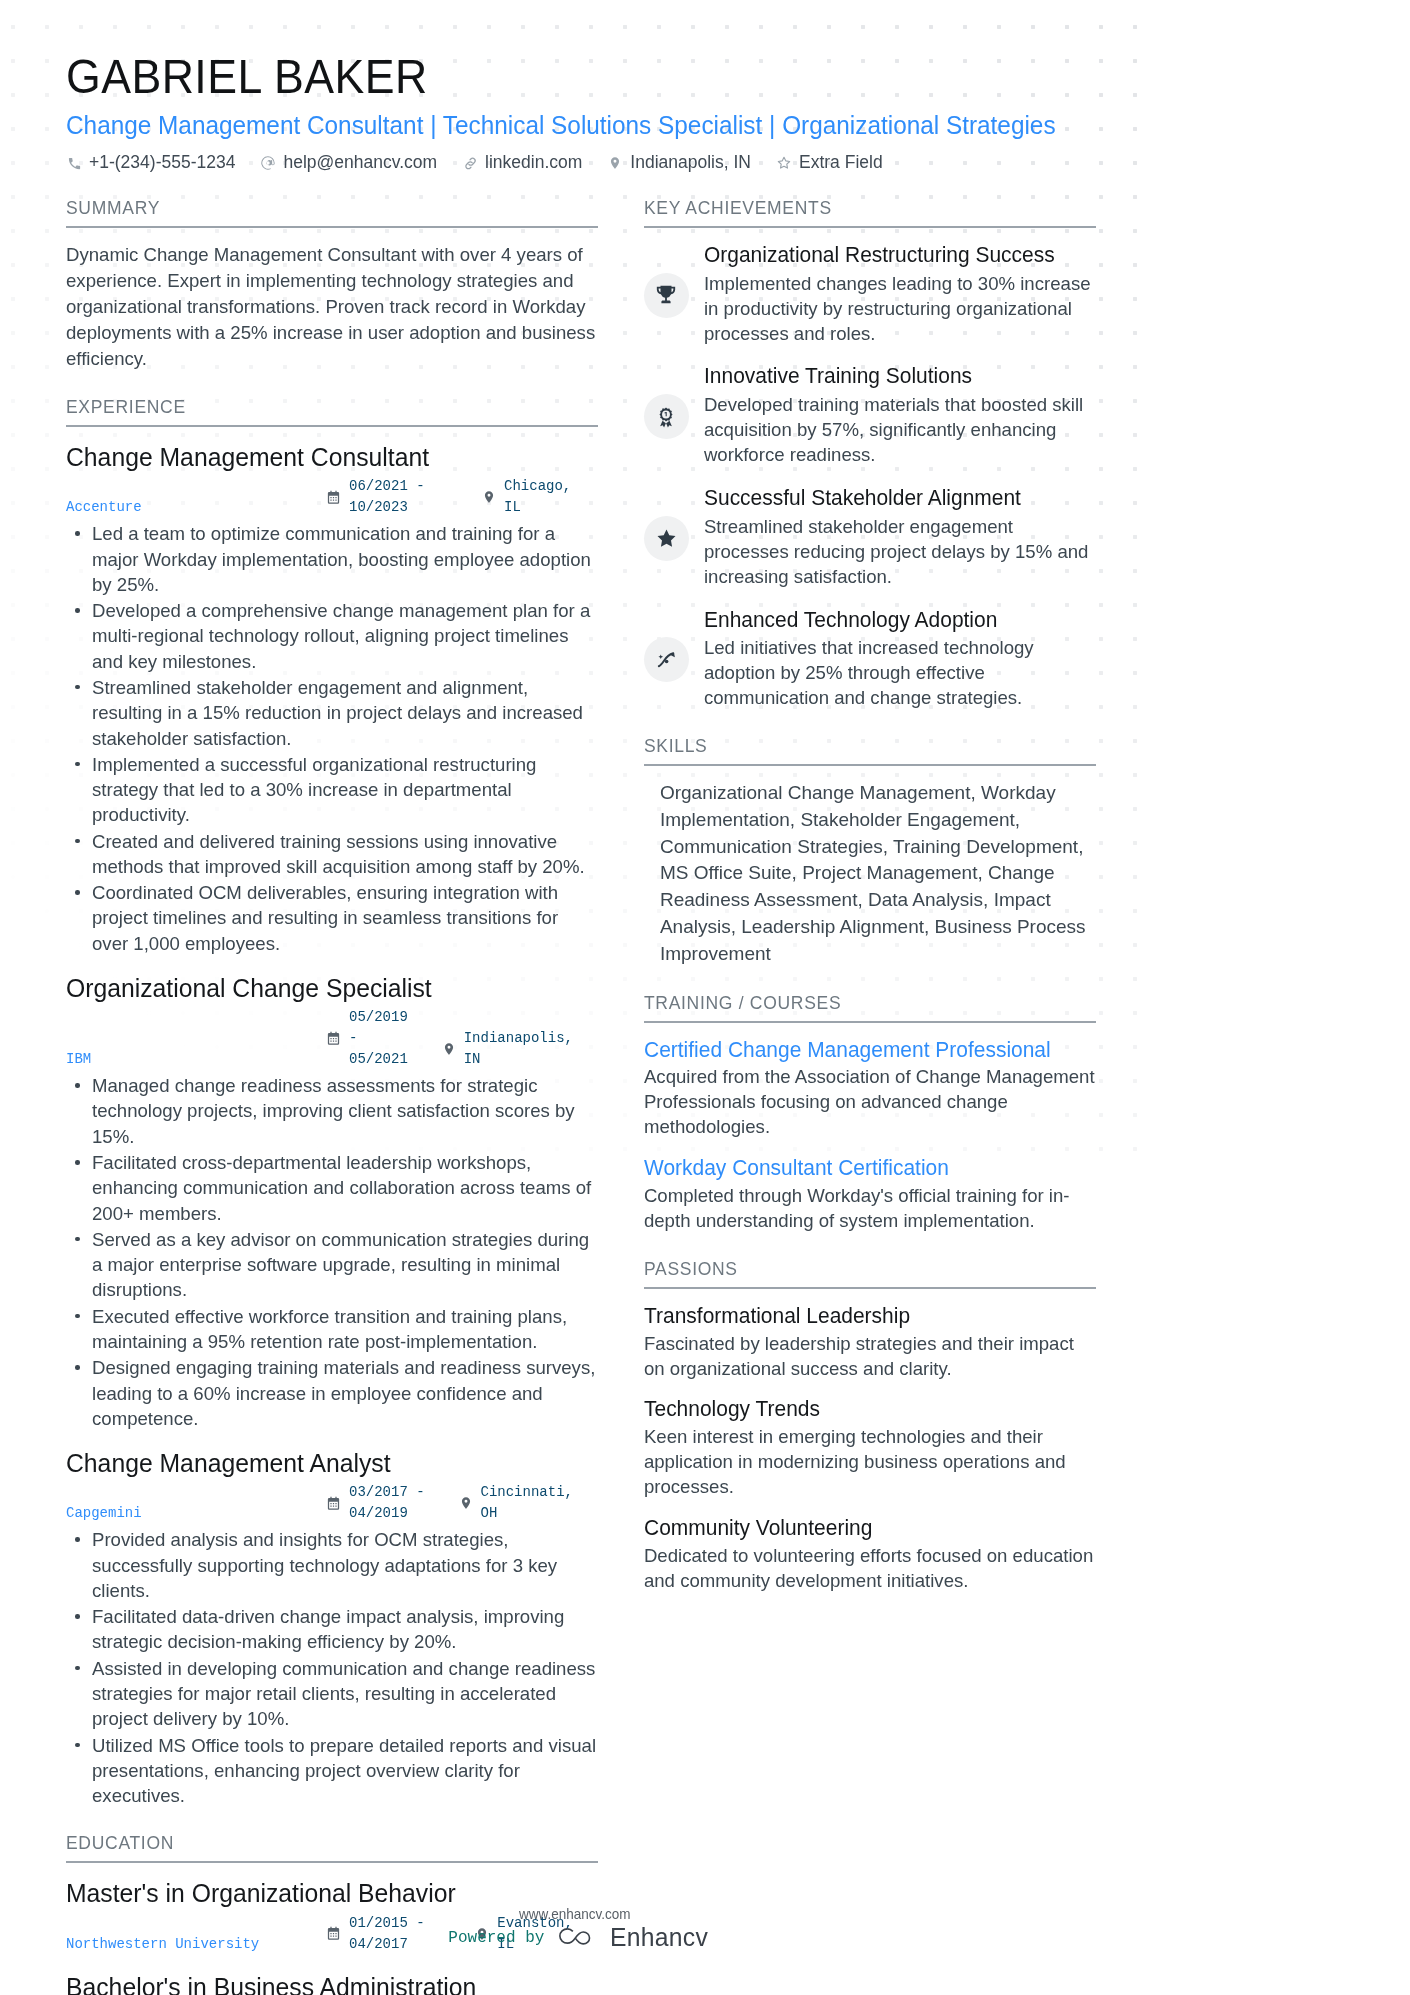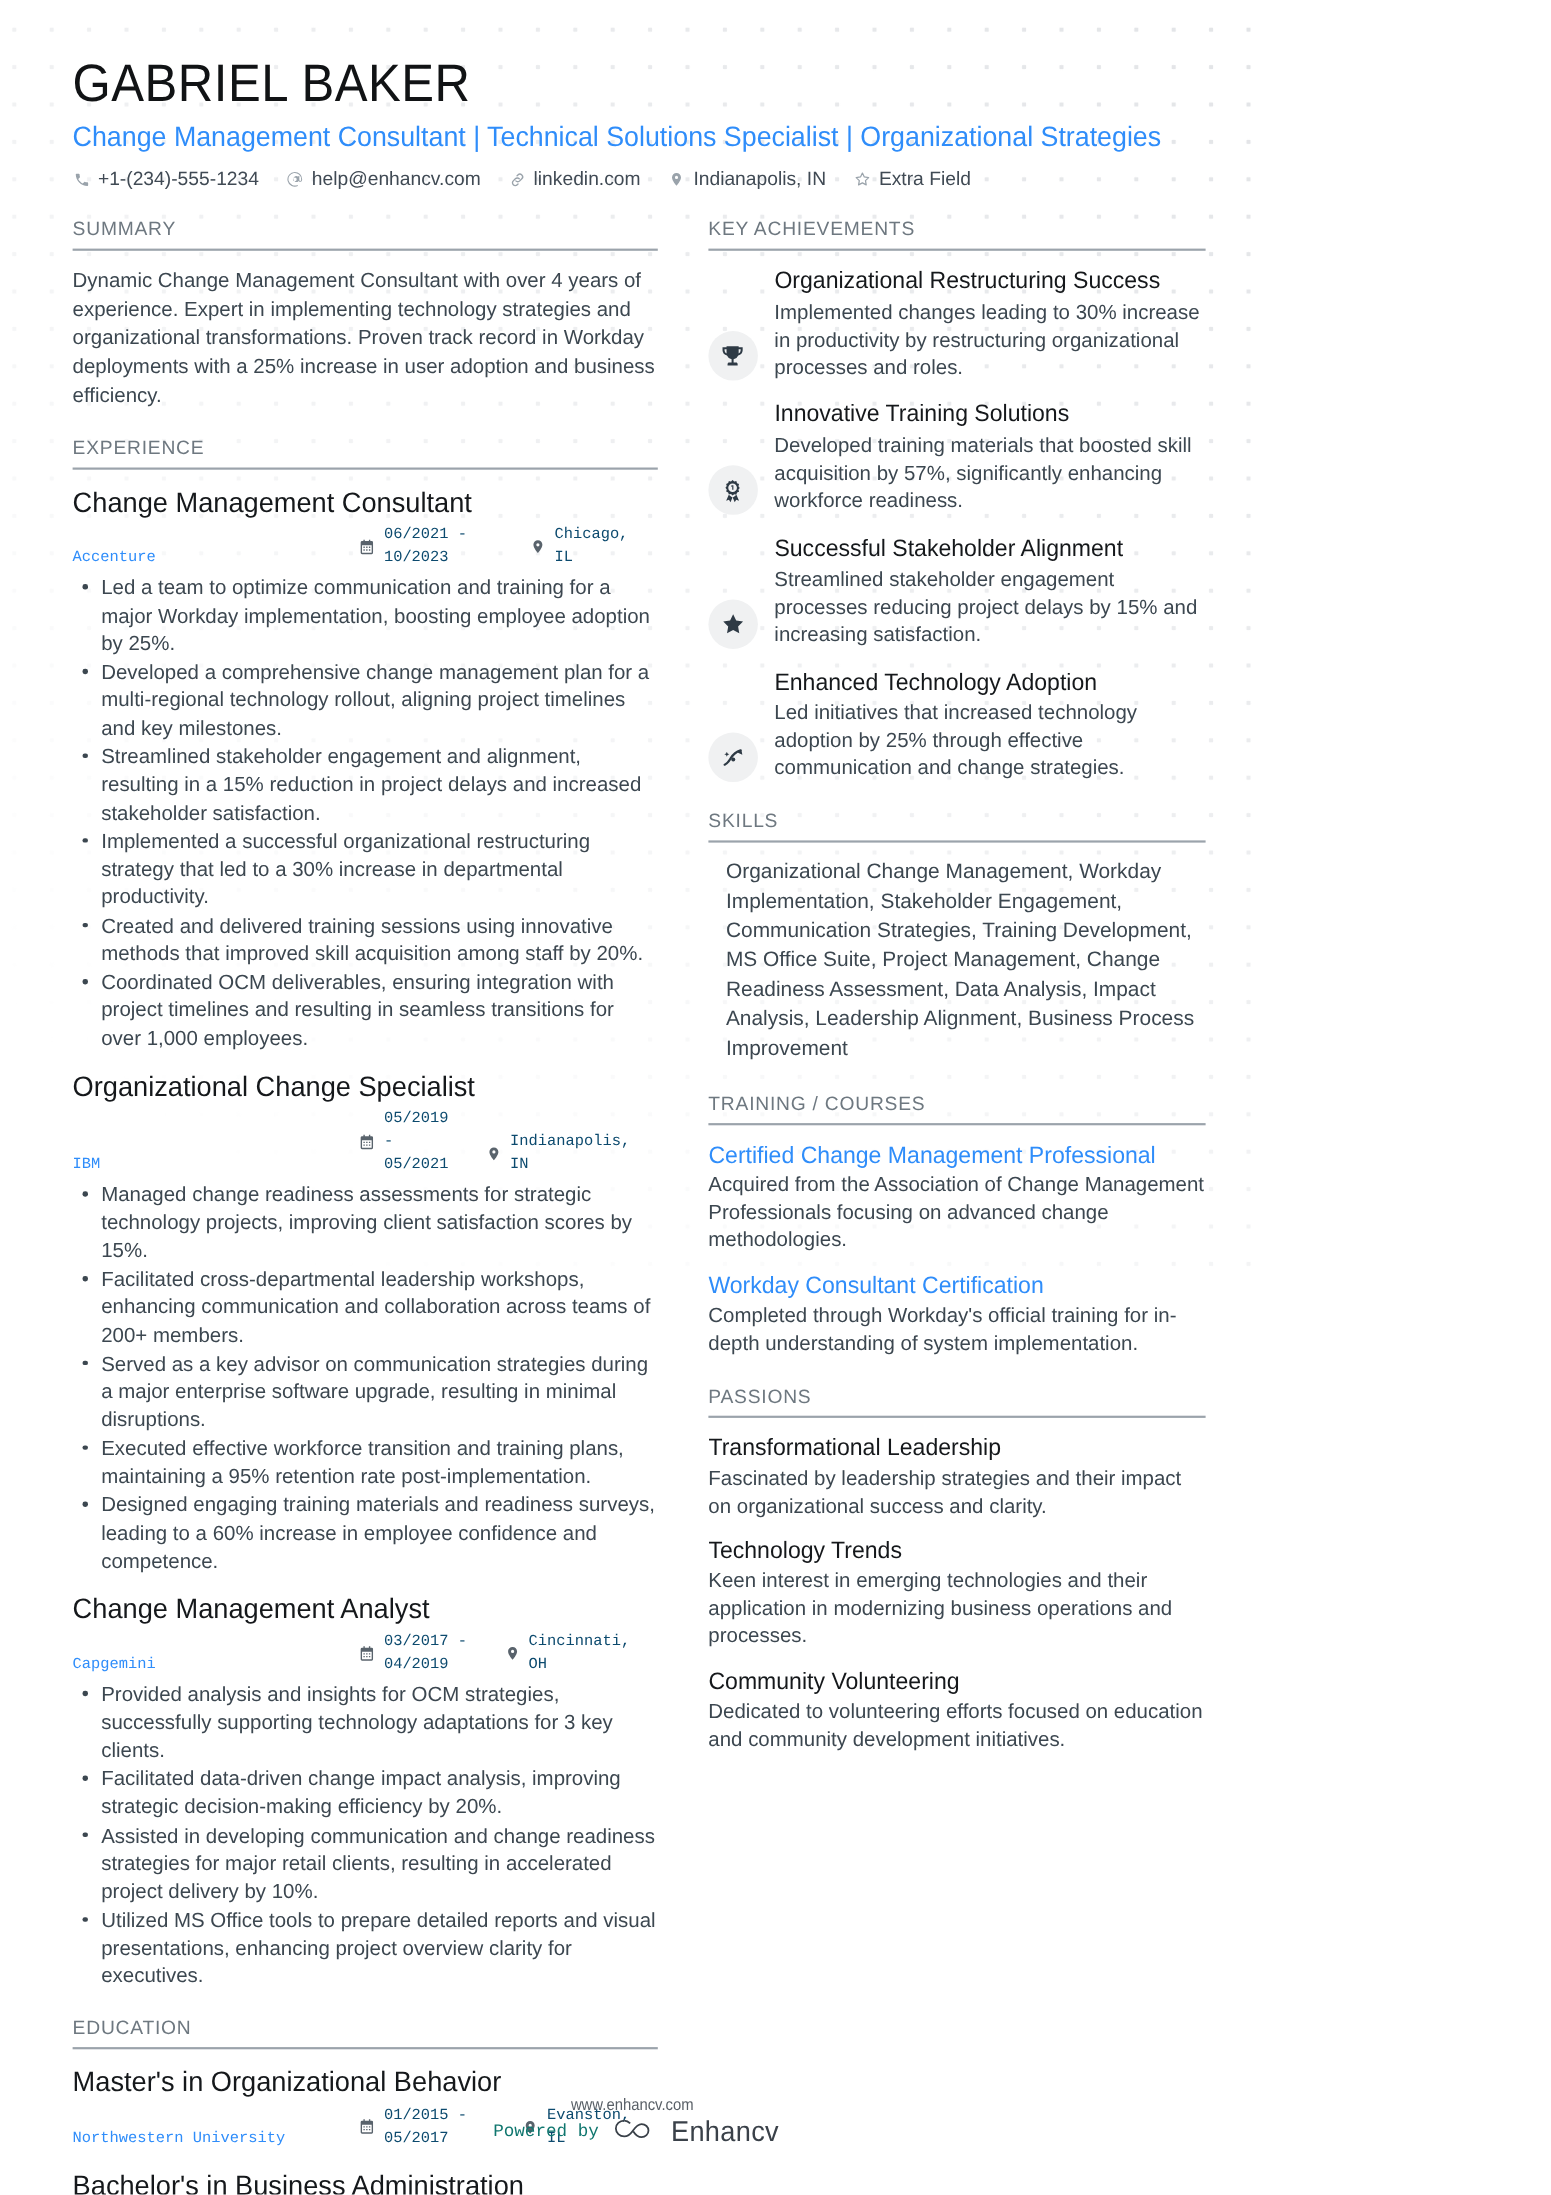--- a/index.html
+++ b/index.html
@@ -169,21 +169,21 @@
     width:4.5px; height:4.5px;
     border-radius:50%;
     background:#3c4750;
   }
 
   
   .ach {
     display:flex;
     gap:15px;
     margin-bottom:17px;
-    align-items:flex-end;
+    align-items:center;
   }
   .ach-icon {
     flex:0 0 auto;
     width:45px; height:45px;
     border-radius:50%;
     background:#f0f1f2;
     display:flex;
     align-items:center;
     justify-content:center;
     margin-top:2px;
@@ -452,21 +452,21 @@
               <div class="entry">
                 <div class="entry-title">Master's in Organizational Behavior</div>
                 <div class="entry-meta">
                   <span class="entry-org">Northwestern University</span>
                   <span class="meta-chunk">
                     <span class="mi">
                       <svg width="15" height="15" viewBox="0 0 24 24">
                         <path fill="currentColor" d="M7 1v2H5a2 2 0 0 0-2 2v15a2 2 0 0 0 2 2h14a2 2 0 0 0 2-2V5a2 2 0 0 0-2-2h-2V1h-2v2H9V1H7zm12 8v11H5V9h14zM7 11v2h2v-2H7zm4 0v2h2v-2h-2zm4 0v2h2v-2h-2zM7 15v2h2v-2H7zm4 0v2h2v-2h-2zm4 0v2h2v-2h-2z"></path>
                       </svg>
                     </span>
-                    <span>01/2015 - 05/2017</span>
+                    <span>01/2015 - 04/2017</span>
                   </span>
                   <span class="meta-chunk">
                     <span class="mi">
                       <svg width="14" height="16" viewBox="0 0 24 24">
                         <path fill="currentColor" d="M12 2C8.1 2 5 5.1 5 9c0 5.2 7 13 7 13s7-7.8 7-13c0-3.9-3.1-7-7-7zm0 9.5A2.5 2.5 0 1 1 12 6.5a2.5 2.5 0 0 1 0 5z"></path>
                       </svg>
                     </span>
                     <span>Evanston, IL</span>
                   </span>
                 </div>

